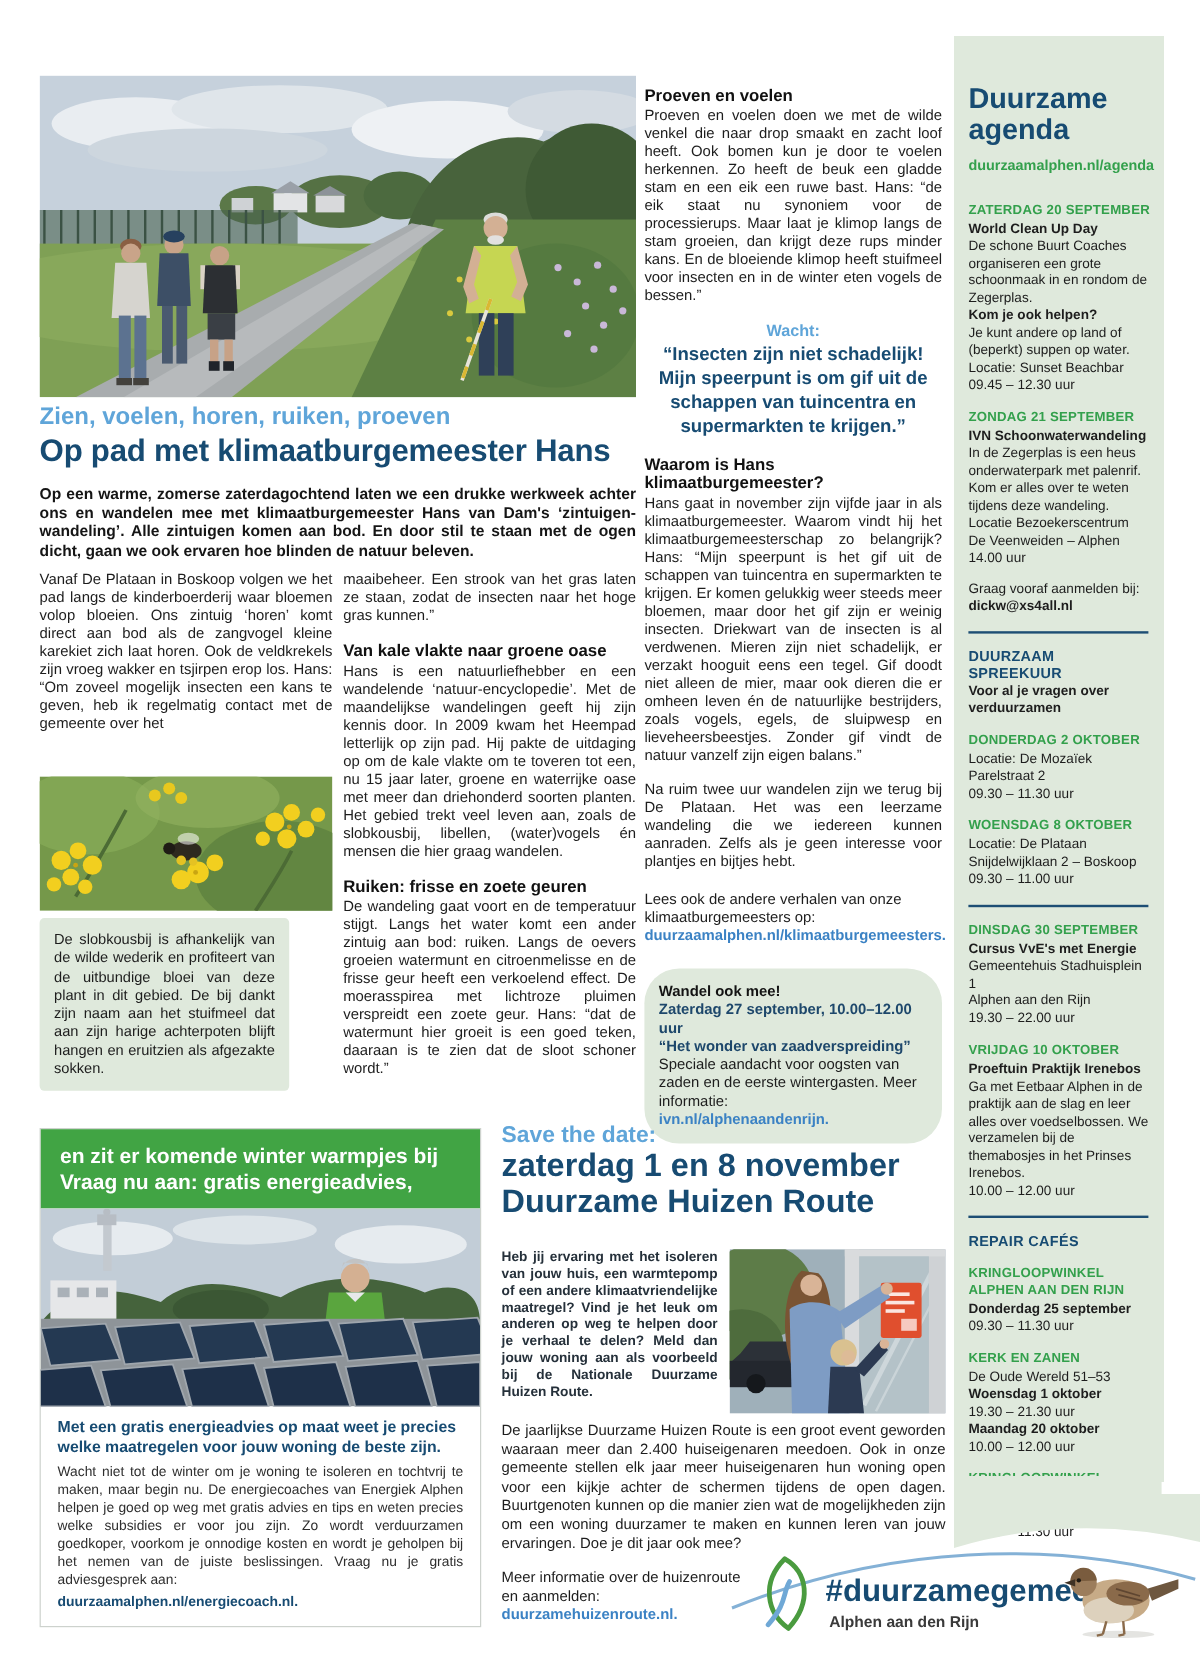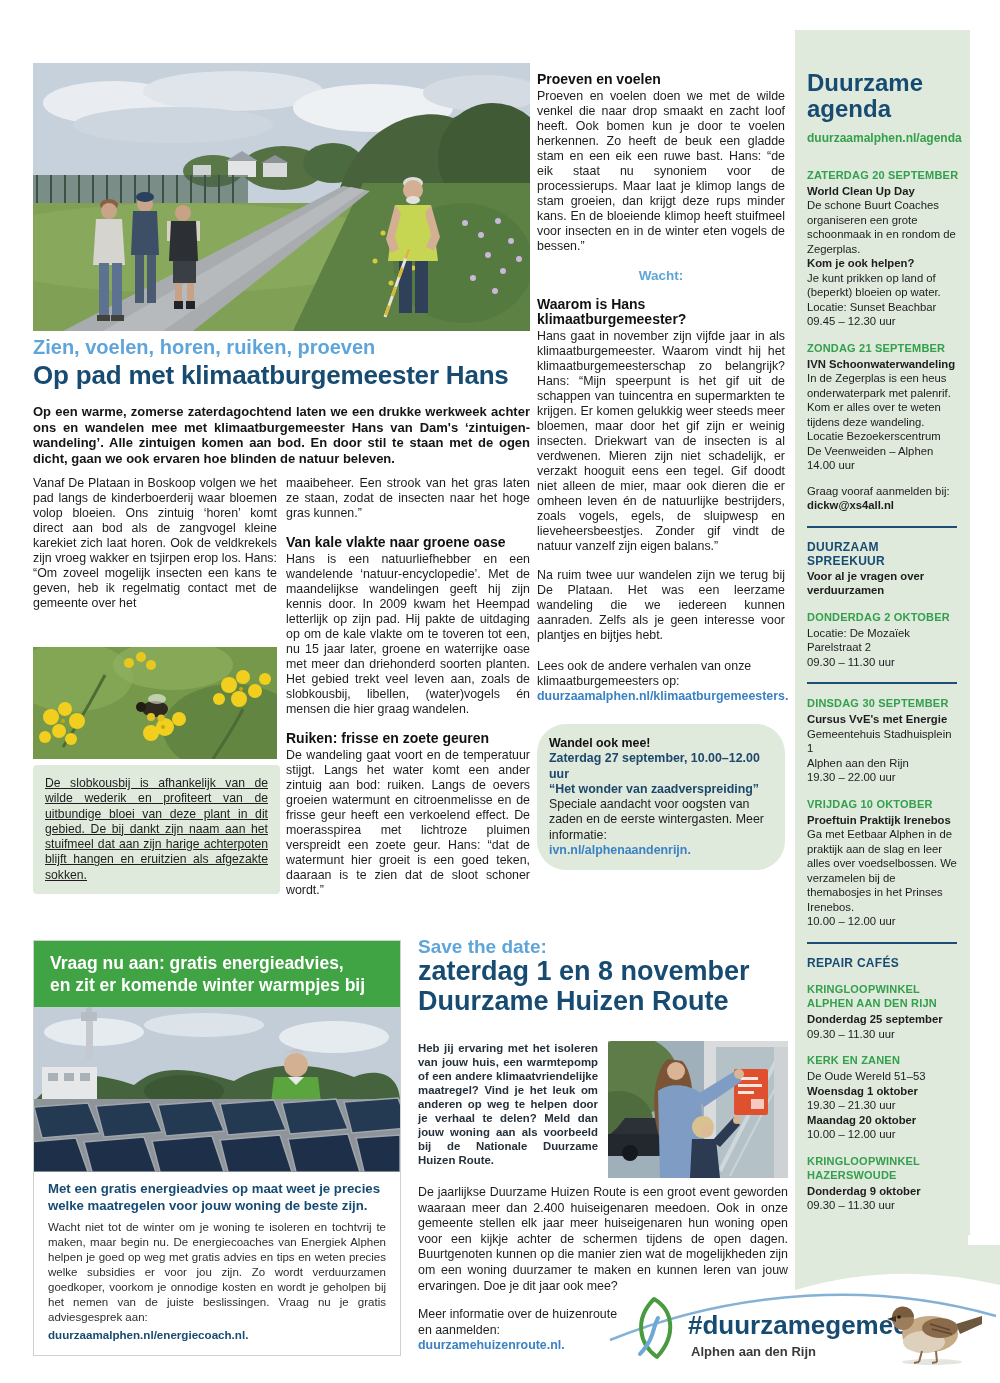--- a/index.html
+++ b/index.html
@@ -35,22 +35,22 @@
   .quote-text{margin-top:3px;text-align:center;color:var(--navy);font-weight:bold;
               font-size:15.5px;line-height:20px;}
   .p-gap{margin-top:14px;}
   .lees{margin-top:16px;text-align:left;}
   .link{color:var(--linkblue);font-weight:bold;cursor:pointer;}
   .walk-box{margin-top:20px;background:var(--sbg);padding:12px;text-align:left;line-height:15.3px;border-radius:29px;}
   .walk-box .t{font-weight:bold;color:#131313;}
   .walk-box .b{font-weight:bold;color:#1d476b;}
 
   .bee-photo{left:33px;top:647px;width:244px;height:112px;}
-  .caption-box{left:33px;top:765px;width:247px;background:var(--sbg);border-radius:4px;
-               padding:11px 12px;font-size:12.2px;line-height:15.3px;text-align:justify;text-decoration:underline;}
+  .caption-box{left:33px;top:765px;width:208px;background:var(--sbg);border-radius:4px;
+               padding:11px 12px;font-size:12.2px;line-height:15.3px;text-align:justify;}
 
   
   .energy-card{left:33px;top:940px;width:368px;border:1px solid #cdd2cd;background:#fff;}
   .energy-header{background:var(--hgreen);color:#fff;font-weight:bold;font-size:17.5px;
                  line-height:22px;padding:11px 16px;}
   .energy-photo{width:100%;height:165px;display:block;}
   .energy-text{padding:9px 14px 12px 14px;}
   .energy-lead{font-size:13.2px;font-weight:bold;color:var(--navy);line-height:16.5px;}
   .energy-body{margin-top:6px;font-size:11.5px;line-height:15px;color:#2e2e2e;text-align:justify;}
   .energy-link{font-size:11.6px;font-weight:bold;color:var(--navy);cursor:pointer;}
@@ -244,40 +244,41 @@
     <h4 class="subhead">Van kale vlakte naar groene oase</h4>
     <p>Hans is een natuurliefhebber en een wandelende ‘natuur-encyclopedie’. Met de maandelijkse wandelingen geeft hij zijn kennis door. In 2009 kwam het Heempad letterlijk op zijn pad. Hij pakte de uitdaging op om de kale vlakte om te toveren tot een, nu 15 jaar later, groene en waterrijke oase met meer dan driehonderd soorten planten. Het gebied trekt veel leven aan, zoals de slobkousbij, libellen, (water)vogels én mensen die hier graag wandelen.</p>
     <h4 class="subhead">Ruiken: frisse en zoete geuren</h4>
     <p>De wandeling gaat voort en de temperatuur stijgt. Langs het water komt een ander zintuig aan bod: ruiken. Langs de oevers groeien watermunt en citroenmelisse en de frisse geur heeft een verkoelend effect. De moerasspirea met lichtroze pluimen verspreidt een zoete geur. Hans: “dat de watermunt hier groeit is een goed teken, daaraan is te zien dat de sloot schoner wordt.”</p>
   </div>
 
   <div class="abs col col3">
     <h4 class="subhead first">Proeven en voelen</h4>
     <p>Proeven en voelen doen we met de wilde venkel die naar drop smaakt en zacht loof heeft. Ook bomen kun je door te voelen herkennen. Zo heeft de beuk een gladde stam en een eik een ruwe bast. Hans: “de eik staat nu synoniem voor de processierups. Maar laat je klimop langs de stam groeien, dan krijgt deze rups minder kans. En de bloeiende klimop heeft stuifmeel voor insecten en in de winter eten vogels de bessen.”</p>
     <div class="quote-label">Wacht:</div>
+    <div class="quote-text">“Insecten zijn niet schadelijk! Mijn speerpunt is om gif uit de schappen van tuincentra en supermarkten te krijgen.”</div>
     <h4 class="subhead">Waarom is Hans klimaatburgemeester?</h4>
     <p>Hans gaat in november zijn vijfde jaar in als klimaatburgemeester. Waarom vindt hij het klimaatburgemeesterschap zo belangrijk? Hans: “Mijn speerpunt is het gif uit de schappen van tuincentra en supermarkten te krijgen. Er komen gelukkig weer steeds meer bloemen, maar door het gif zijn er weinig insecten. Driekwart van de insecten is al verdwenen. Mieren zijn niet schadelijk, er verzakt hooguit eens een tegel. Gif doodt niet alleen de mier, maar ook dieren die er omheen leven én de natuurlijke bestrijders, zoals vogels, egels, de sluipwesp en lieveheersbeestjes. Zonder gif vindt de natuur vanzelf zijn eigen balans.”</p>
     <p class="p-gap">Na ruim twee uur wandelen zijn we terug bij De Plataan. Het was een leerzame wandeling die we iedereen kunnen aanraden. Zelfs als je geen interesse voor plantjes en bijtjes hebt.</p>
     <div class="lees">
       <span>Lees ook de andere verhalen van onze klimaatburgemeesters op:</span><br>
       <span class="link">duurzaamalphen.nl/klimaatburgemeesters.</span>
     </div>
     <div class="walk-box">
       <div class="t">Wandel ook mee!</div>
       <div class="b">Zaterdag 27 september, 10.00–12.00 uur</div>
       <div class="b">“Het wonder van zaadverspreiding”</div>
       <div>Speciale aandacht voor oogsten van zaden en de eerste wintergasten. Meer informatie:</div>
       <div class="link">ivn.nl/alphenaandenrijn.</div>
     </div>
   </div>
 
   <div class="abs energy-card">
     <div class="energy-header">
+      <div>en zit er komende winter warmpjes bij</div>
       <div>Vraag nu aan: gratis energieadvies,</div>
-      <div>en zit er komende winter warmpjes bij</div>
     </div>
     <svg class="energy-photo" viewBox="0 0 366 165" preserveAspectRatio="none">
       <rect width="366" height="95" fill="#c2cdd7"></rect>
       <ellipse cx="60" cy="25" rx="50" ry="14" fill="#e6ebef"></ellipse>
       <ellipse cx="170" cy="18" rx="60" ry="12" fill="#dde4e9"></ellipse>
       <ellipse cx="300" cy="30" rx="55" ry="16" fill="#e6ebef"></ellipse>
       <rect x="52" y="8" width="7" height="44" fill="#c3c9cf"></rect>
       <rect x="47" y="5" width="16" height="9" fill="#b7bdc4"></rect>
       <circle cx="55" cy="3" r="3" fill="#b7bdc4"></circle>
       <path d="M0,95 C30,58 70,68 100,78 C130,52 170,66 200,74 C240,50 290,58 320,70 C345,60 366,68 366,95 Z" fill="#45633c"></path>
@@ -359,21 +360,21 @@
 
   <aside class="abs sidebar">
     <h2 class="sb-title">Duurzame agenda</h2>
     <div class="sb-link">duurzaamalphen.nl/agenda</div>
 
     <div class="sb-event first">
       <div class="sb-date">ZATERDAG 20 SEPTEMBER</div>
       <div class="sb-bold">World Clean Up Day</div>
       <div>De schone Buurt Coaches organiseren een grote schoonmaak in en rondom de Zegerplas.</div>
       <div class="sb-bold">Kom je ook helpen?</div>
-      <div>Je kunt prikken op land of (beperkt) bloeien op water.</div>
+      <div>Je kunt andere op land of (beperkt) suppen op water.</div>
       <div>Locatie: Sunset Beachbar</div>
       <div>09.45 – 12.30 uur</div>
     </div>
 
     <div class="sb-event">
       <div class="sb-date">ZONDAG 21 SEPTEMBER</div>
       <div class="sb-bold">IVN Schoonwaterwandeling</div>
       <div>In de Zegerplas is een heus onderwaterpark met palenrif. Kom er alles over te weten tijdens deze wandeling.</div>
       <div>Locatie Bezoekerscentrum</div>
       <div>De Veenweiden – Alphen</div>
@@ -389,20 +390,26 @@
       <div class="sb-bold">Voor al je vragen over verduurzamen</div>
     </div>
 
     <div class="sb-event">
       <div class="sb-date">DONDERDAG 2 OKTOBER</div>
       <div>Locatie: De Mozaïek</div>
       <div>Parelstraat 2</div>
       <div>09.30 – 11.30 uur</div>
     </div>
 
+    <div class="sb-event">
+      <div class="sb-date">WOENSDAG 8 OKTOBER</div>
+      <div>Locatie: De Plataan</div>
+      <div>Snijdelwijklaan 2 – Boskoop</div>
+      <div>09.30 – 11.00 uur</div>
+    </div>
 
     <div class="sb-divider"></div>
 
     <div class="sb-event">
       <div class="sb-date">DINSDAG 30 SEPTEMBER</div>
       <div class="sb-bold">Cursus VvE's met Energie</div>
       <div>Gemeentehuis Stadhuisplein 1</div>
       <div>Alphen aan den Rijn</div>
       <div>19.30 – 22.00 uur</div>
     </div>

